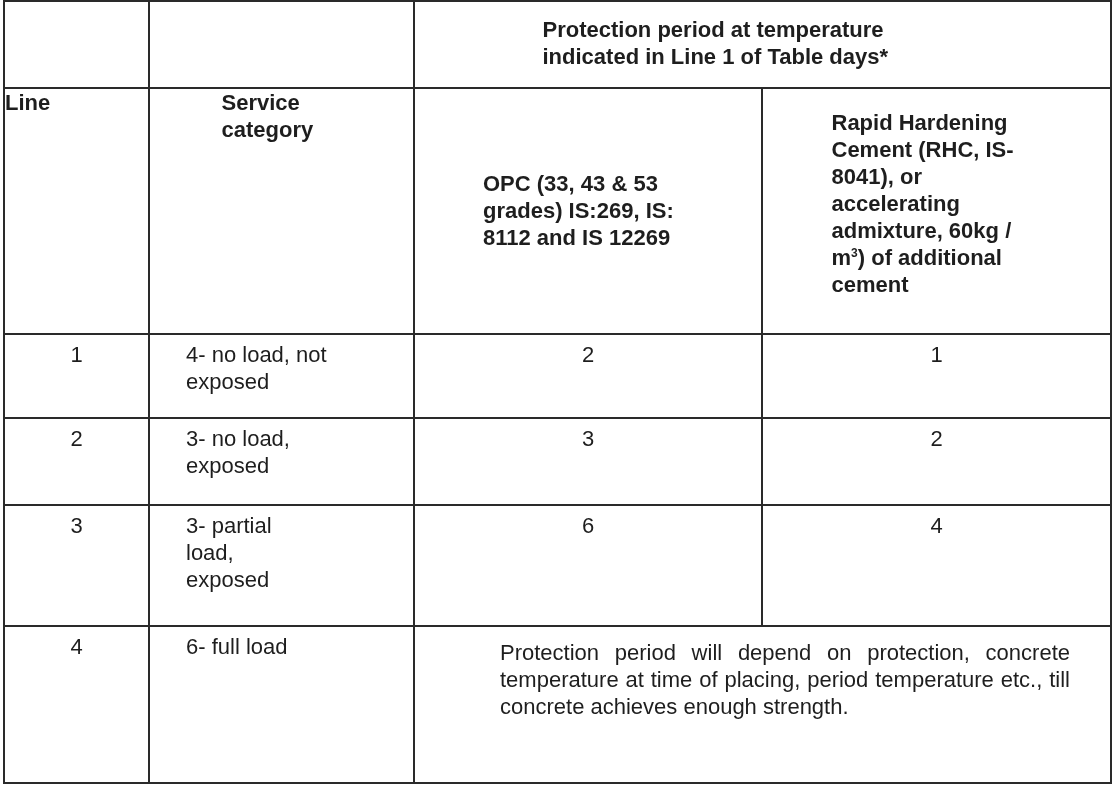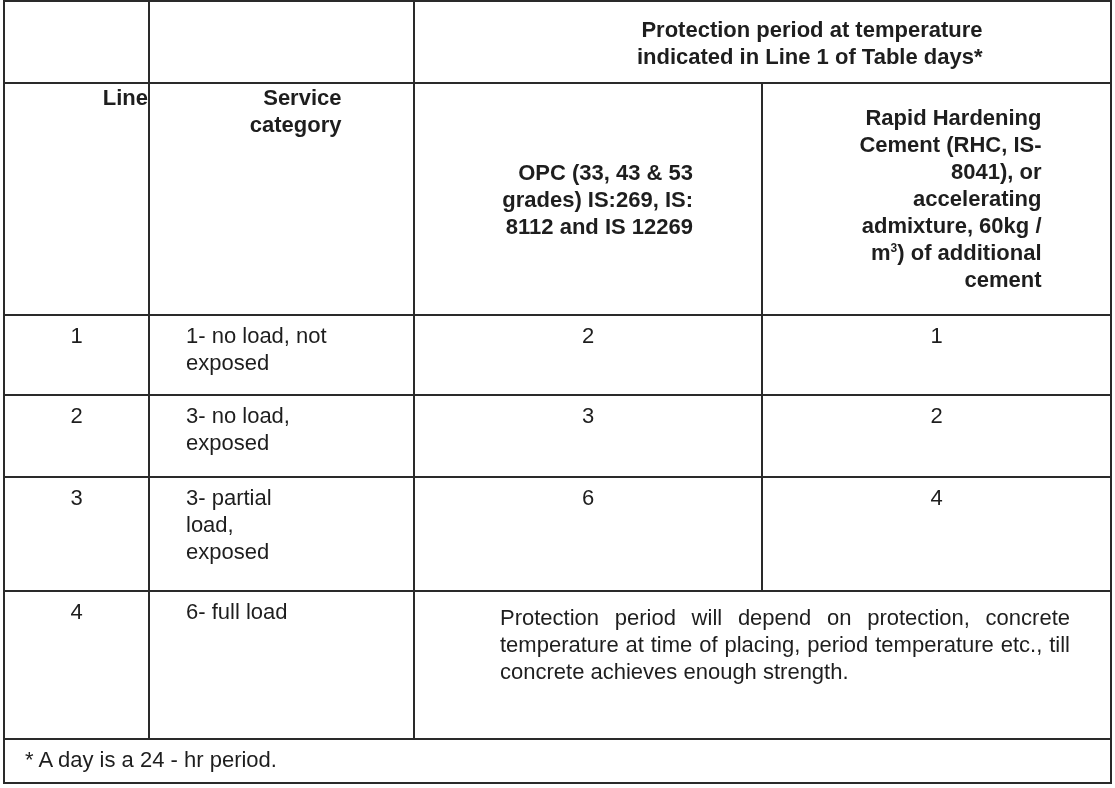--- a/index.html
+++ b/index.html
@@ -1,19 +1,19 @@
 <!DOCTYPE html>
 <html><head>
 <meta charset="utf-8">
 <style>
   html, body { margin:0; padding:0; background:#ffffff; }
   body { width:1115px; height:788px; overflow:hidden; font-family:"Liberation Sans", sans-serif; color:#1e1e1e; }
   .tbl { position:absolute; left:3px; top:0; width:1107px; height:784px; border-collapse:collapse; table-layout:fixed; }
   .tbl td { border:2px solid #2a2a2a; vertical-align:top; font-size:22px; line-height:27px; padding:0; }
-  .hdr { font-weight:bold; text-align:right; }
+  .hdr { font-weight:bold; text-align:left; }
   .c { text-align:center; }
   .pad { padding:6px 12px !important; }
   .note { text-align:justify; text-align-last:left; padding:12px 40px 0 85px !important; }
   .foot { padding:6px 20px !important; font-size:22px; }
   sup { font-size:12px; line-height:0; }
 </style>
 </head>
 <body>
 
 <table class="tbl">
@@ -39,21 +39,21 @@
     <td class="hdr" style="vertical-align:middle">
           <div style="width:210px;margin:16px auto">OPC (33, 43 &amp; 53 grades) IS:269, IS: 8112 and IS 12269</div>
         </td>
     <td class="hdr" style="padding-top:20px">
           <div style="width:210px;margin:0 auto"><span>Rapid Hardening Cement (RHC, IS-8041), or accelerating admixture, 60kg / m</span><sup>3</sup><span>) of additional cement</span></div>
         </td>
   </tr>
   <tr style="height:80px">
     <td class="c pad">1</td>
     <td class="pad" style="padding-left:36px !important">
-          <div style="width:170px">1- no load, not exposed</div>
+          <div style="width:170px">4- no load, not exposed</div>
         </td>
     <td class="c pad">2</td>
     <td class="c pad">1</td>
   </tr>
   <tr style="height:82px">
     <td class="c pad">2</td>
     <td class="pad" style="padding-left:36px !important">
           <div style="width:150px">3- no load, exposed</div>
         </td>
     <td class="c pad">3</td>
@@ -65,17 +65,14 @@
           <div style="width:100px">3- partial load, exposed</div>
         </td>
     <td class="c pad">6</td>
     <td class="c pad">4</td>
   </tr>
   <tr style="height:148px">
     <td class="c pad">4</td>
     <td class="pad" style="padding-left:36px !important">6- full load</td>
     <td colspan="2" class="note">Protection period will depend on protection, concrete temperature at time of placing, period temperature etc., till concrete achieves enough strength.</td>
   </tr>
-  <tr style="height:44px">
-    <td colspan="4" class="foot">* A day is a 24 - hr period.</td>
-  </tr>
 </tbody>
   </table>
 
 </body></html>

